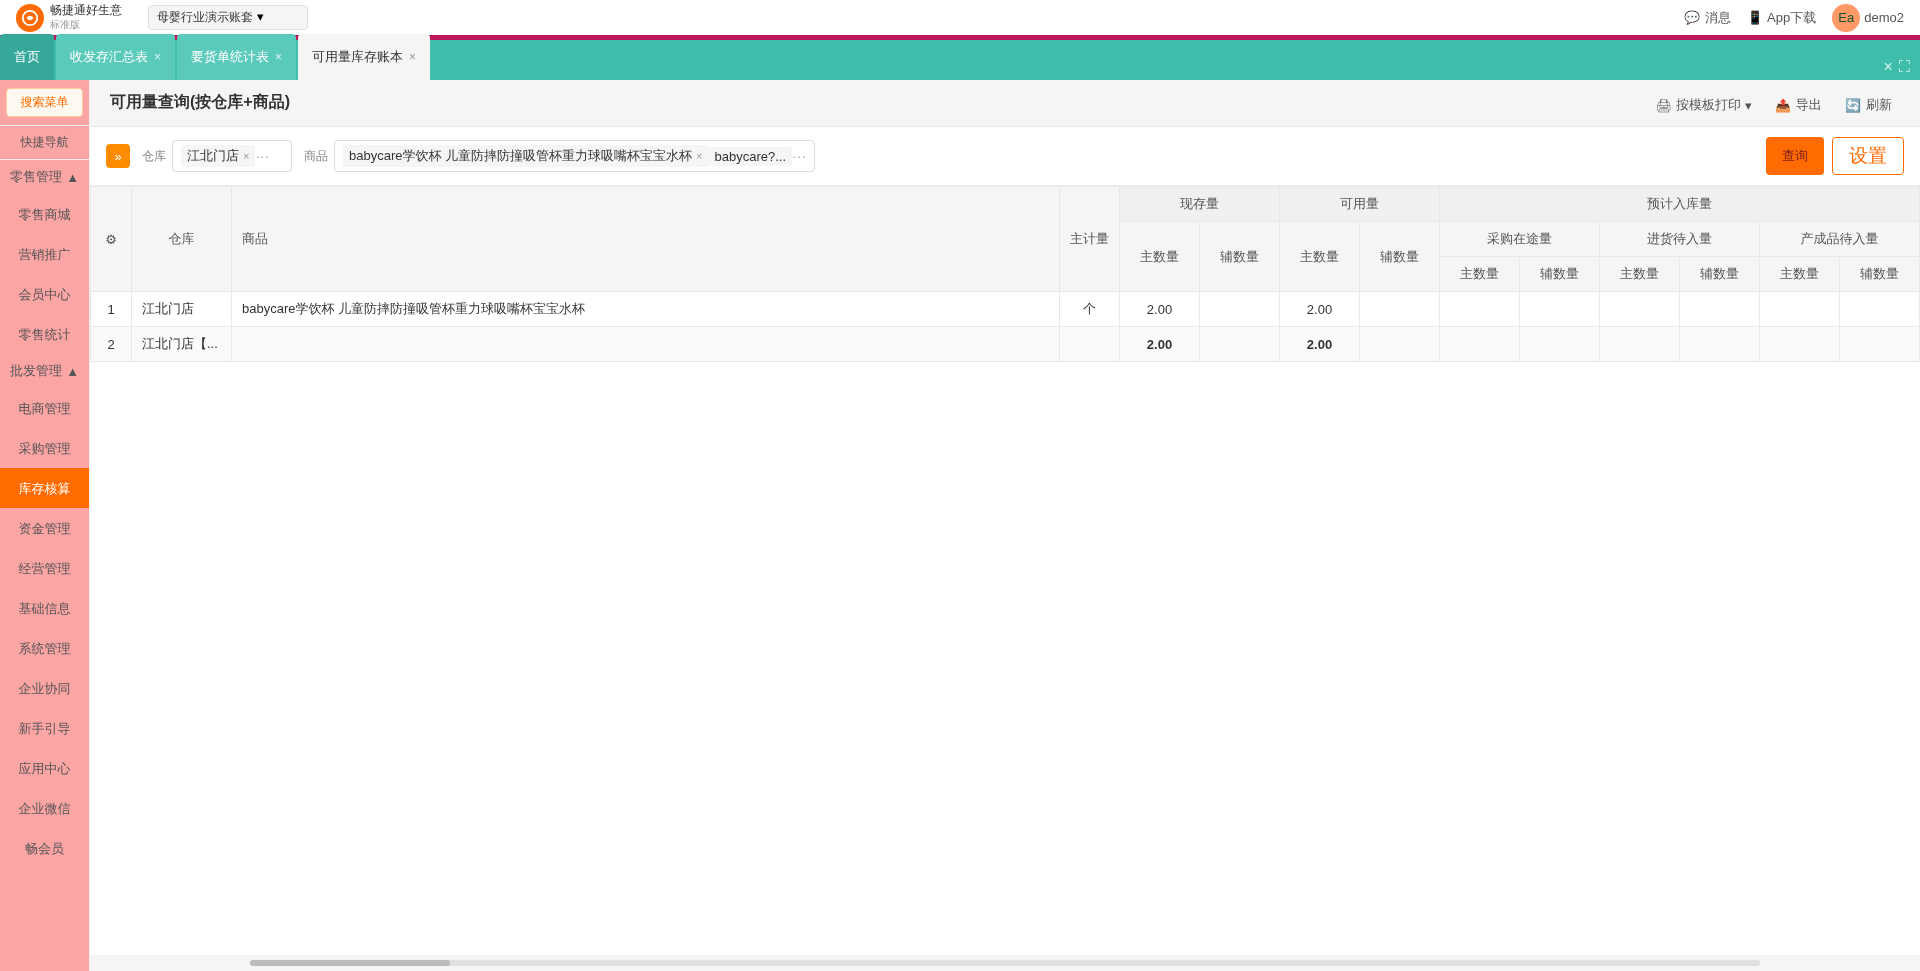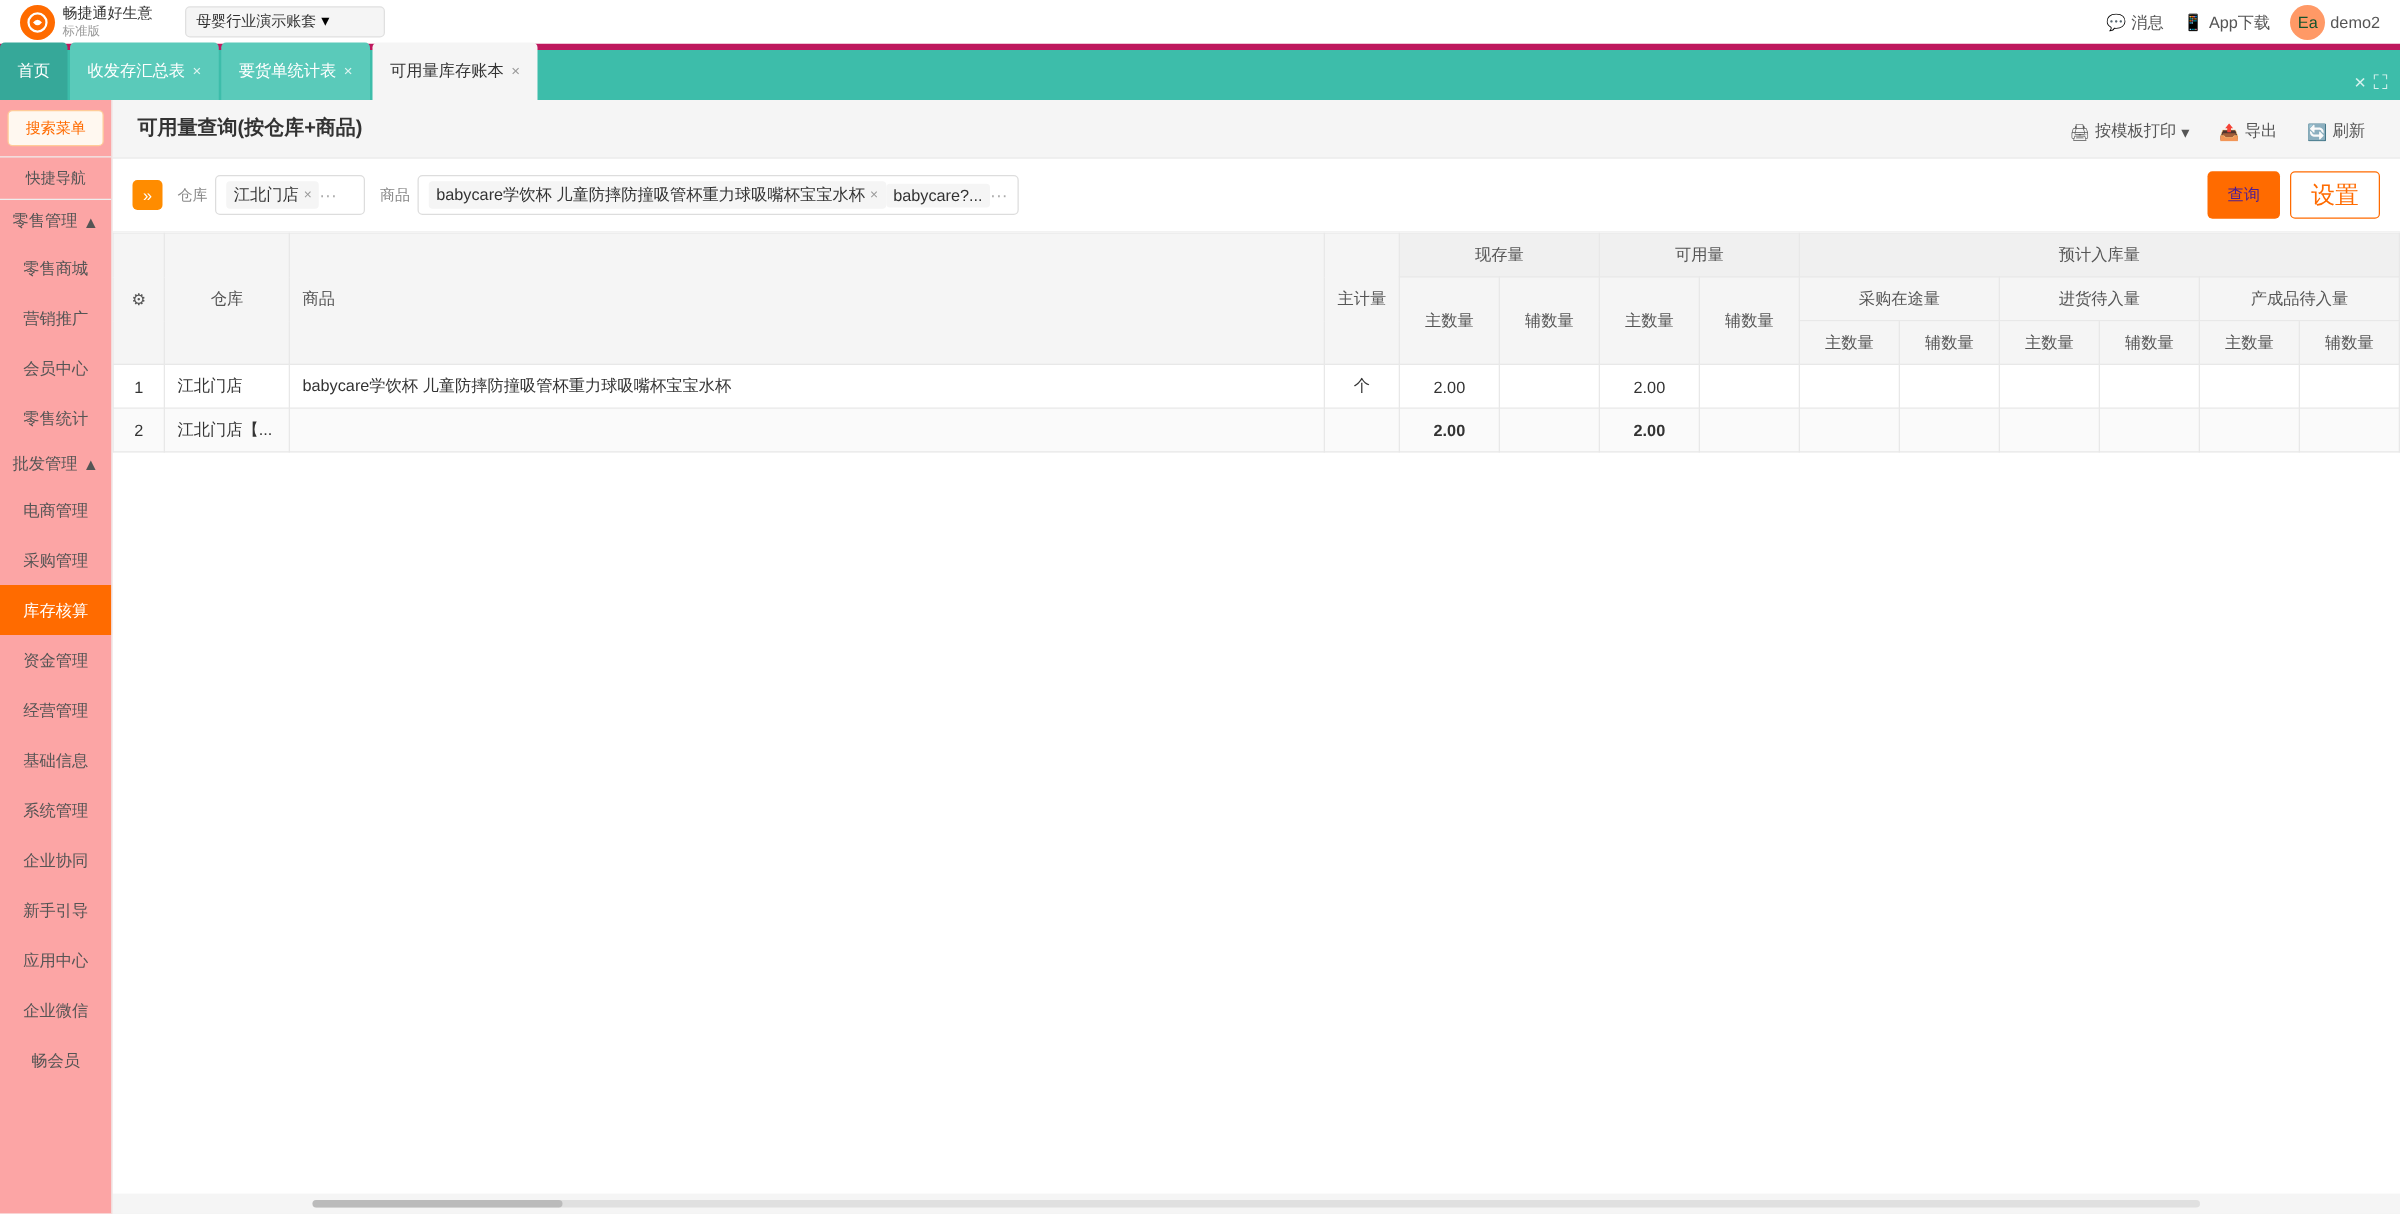--- a/index.html
+++ b/index.html
@@ -131,21 +131,21 @@
       flex-shrink: 0;
     }
     .filter-toggle { background: #ff8c00; color: white; border: none; border-radius: 4px; width: 24px; height: 24px; cursor: pointer; display: flex; align-items: center; justify-content: center; font-size: 14px; }
     .filter-group { display: flex; align-items: center; gap: 6px; }
     .filter-label { color: #888; font-size: 12px; white-space: nowrap; }
     .filter-input { display: flex; align-items: center; border: 1px solid #ddd; border-radius: 4px; padding: 4px 8px; min-width: 120px; font-size: 12px; background: white; }
     .filter-tag { display: flex; align-items: center; gap: 4px; background: #f5f5f5; border-radius: 3px; padding: 2px 6px; font-size: 12px; color: #333; }
     .filter-tag-close { cursor: pointer; color: #999; font-size: 11px; }
     .filter-dots { color: #aaa; cursor: pointer; font-size: 14px; }
     .filter-actions { margin-left: auto; display: flex; gap: 8px; }
-    .btn-query { background: #ff6b00; color: #4c1d95; border: none; border-radius: 4px; padding: 5px 16px; cursor: pointer; font-size: 13px; }
+    .btn-query { background: #ff6b00; color: #7f1d1d; border: none; border-radius: 4px; padding: 5px 16px; cursor: pointer; font-size: 13px; }
     .btn-settings { background: white; color: #ff6b00; border: 1px solid #ff6b00; border-radius: 4px; padding: 5px 16px; cursor: pointer; font-size: 19px; }
 
     
     .table-area { flex: 1; overflow: auto; background: white; margin: 0; }
     table { width: 100%; border-collapse: collapse; font-size: 12px; }
     thead tr { background: #f5f5f5; }
     th {
       border: 1px solid #e8e8e8;
       padding: 8px 10px;
       color: #555;

